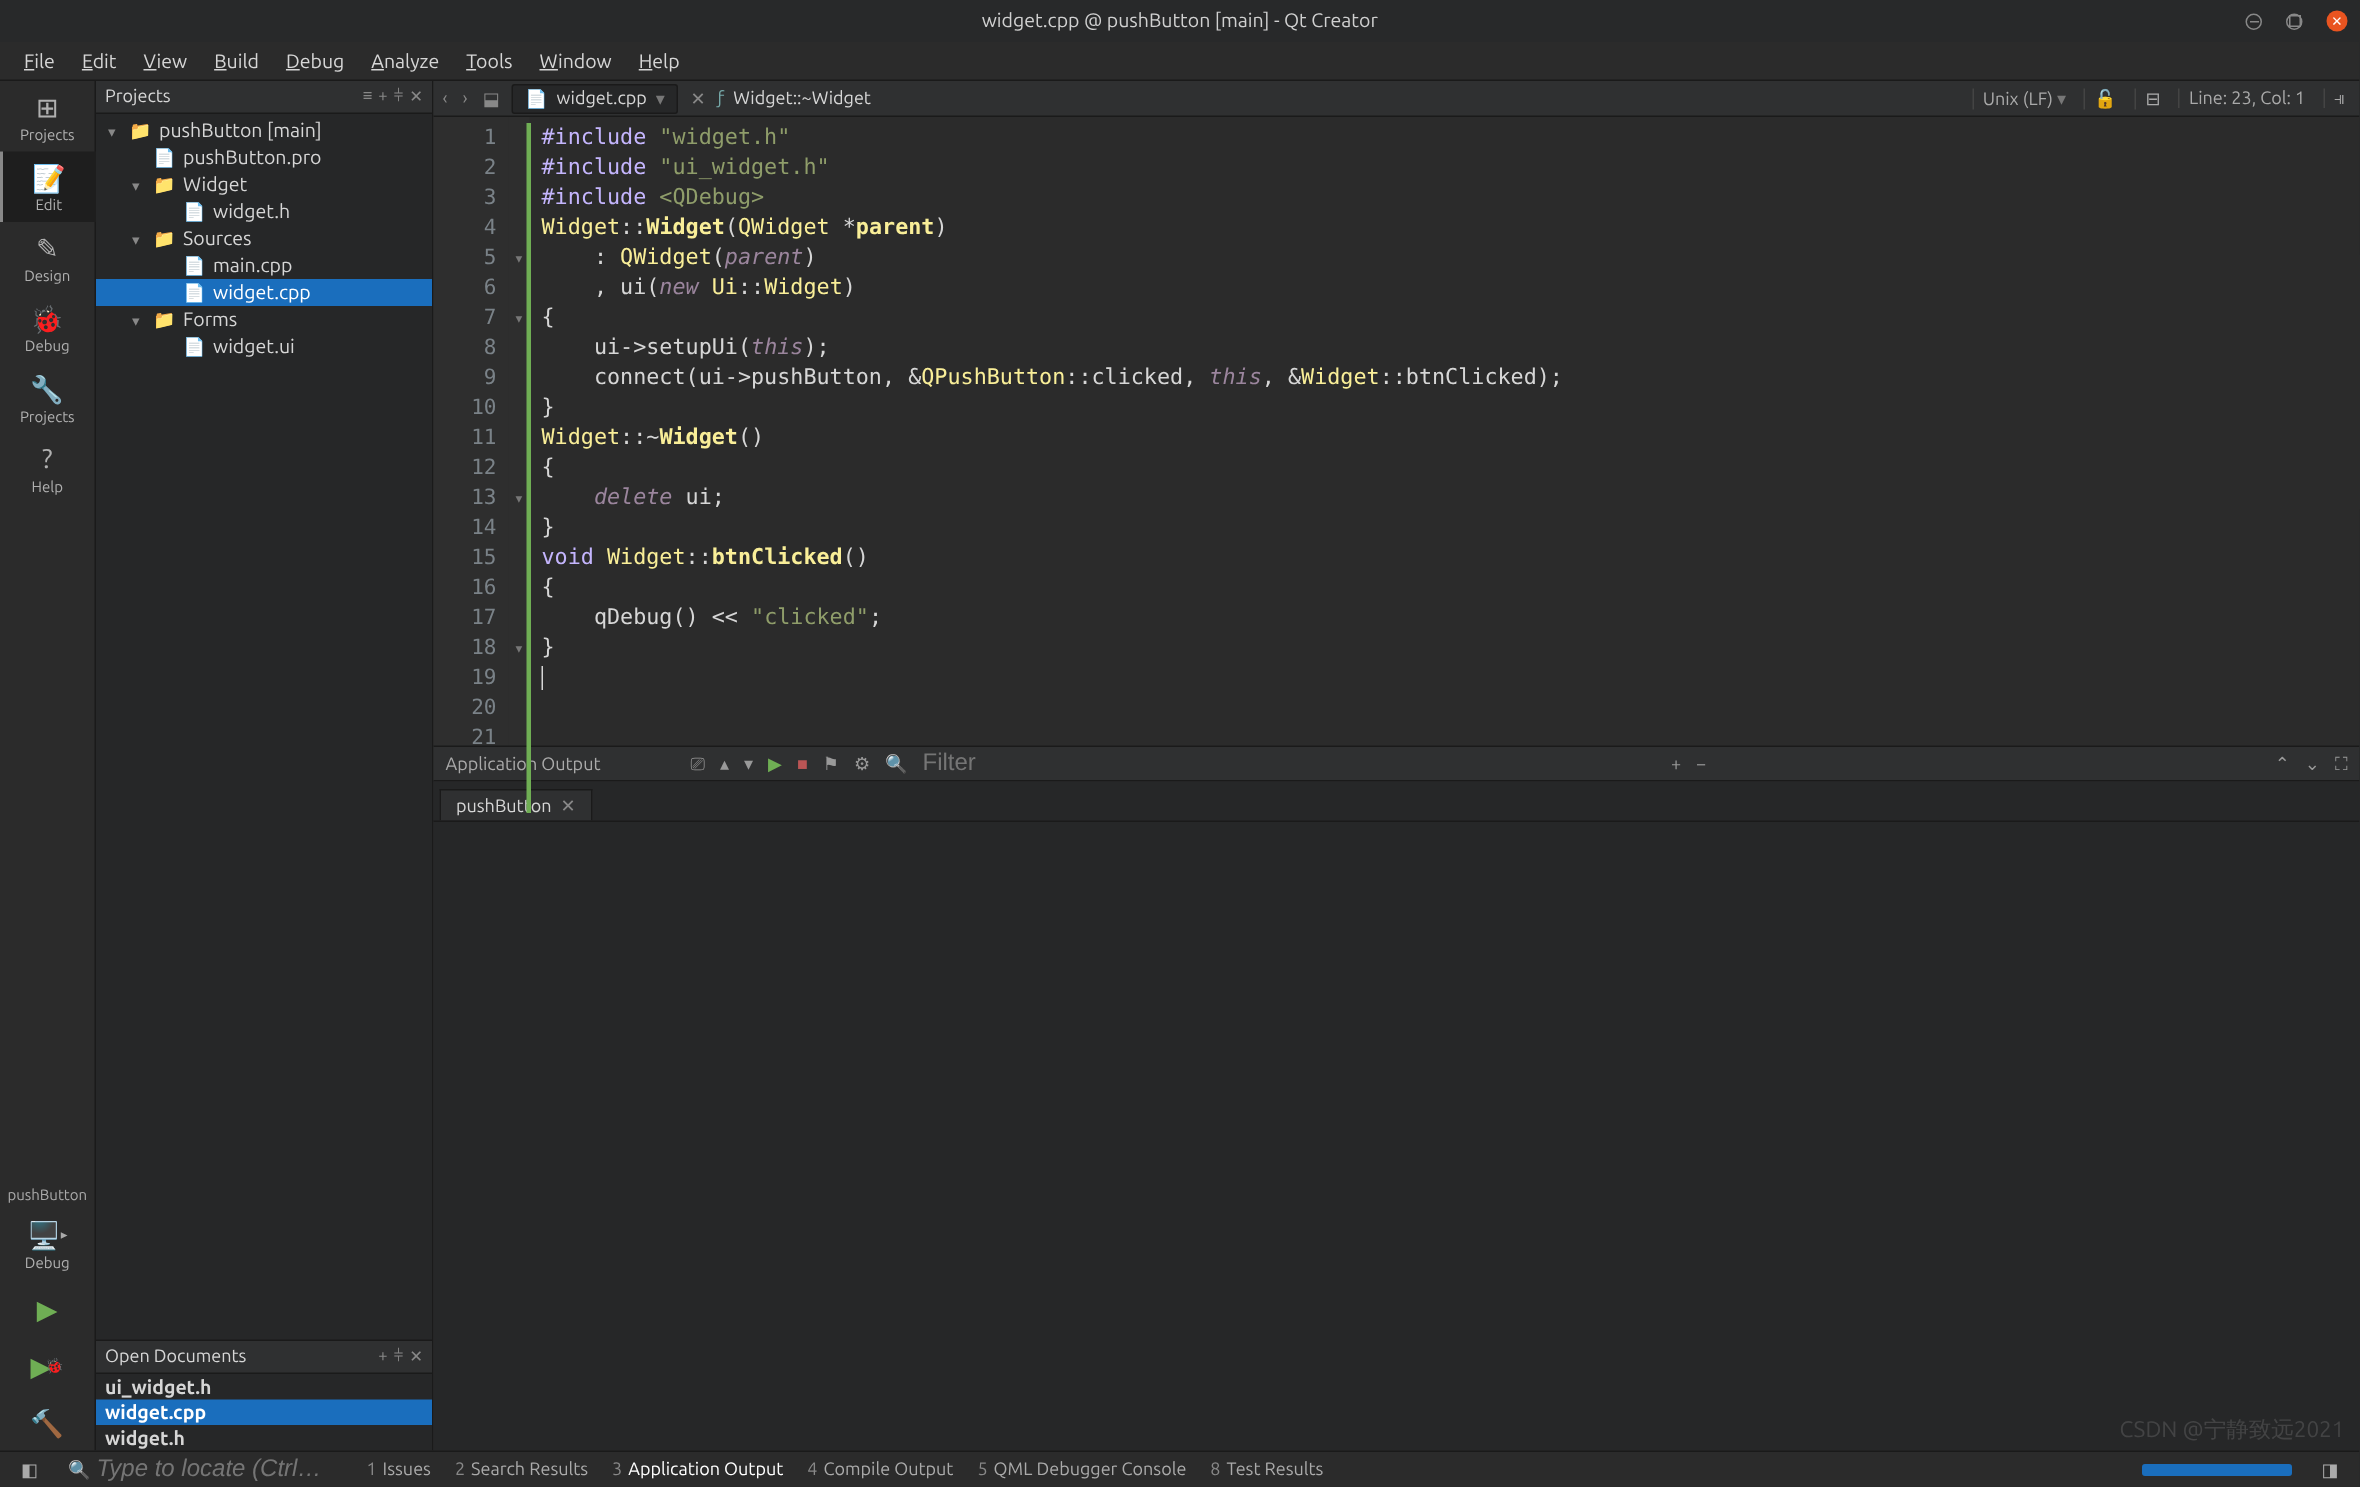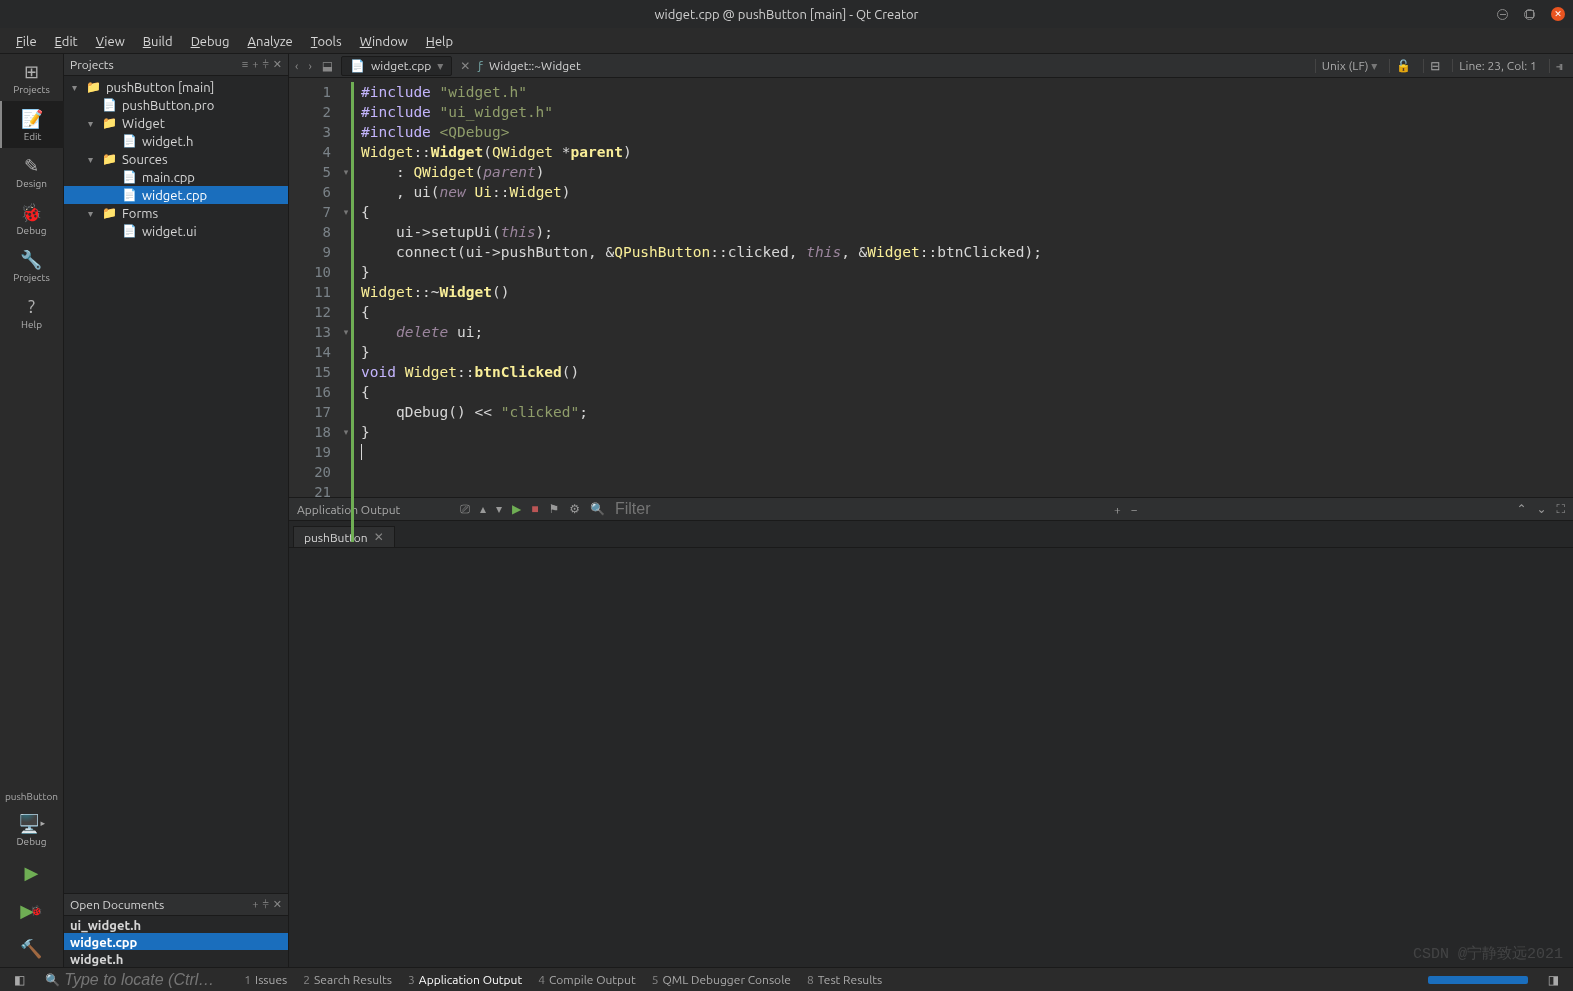--- a/index.html
+++ b/index.html
@@ -121,21 +121,21 @@
 .output-hdr{height:24px;background:#2f3031;border-top:1px solid #1a1a1a;border-bottom:1px solid #1a1a1a;display:flex;align-items:center;padding:0 8px;gap:10px;font-size:12px;color:#aaa;}
 .output-hdr .ctl{cursor:pointer;color:#999;}
 .output-hdr input{background:transparent;border:none;color:#aaa;outline:none;font-size:16px;width:120px;}
 .output-tabs{height:26px;background:#262728;display:flex;align-items:flex-end;padding:0 4px;}
 .output-tab{background:#2f3031;border:1px solid #1a1a1a;border-bottom:none;padding:3px 10px;font-size:12px;display:flex;align-items:center;gap:6px;cursor:pointer;}
 .output-body{flex:1;background:#262728;border-top:1px solid #1a1a1a;}
 .statusbar{height:24px;background:#2b2b2b;border-top:1px solid #1a1a1a;display:flex;align-items:center;font-size:12px;color:#aaa;gap:4px;padding:0 6px;}
 .statusbar .sseg{padding:0 8px;cursor:pointer;display:flex;align-items:center;gap:4px;}
 .statusbar .sseg.active{color:#fff;}
 .statusbar input{background:transparent;border:none;color:#888;outline:none;font-size:16px;font-style:italic;width:160px;}
-.watermark{position:fixed;right:10px;bottom:28px;color:rgba(200,200,200,0.18);font-size:15px;pointer-events:none;font-family:Liberation Mono, monospace;}
+.watermark{position:fixed;right:10px;bottom:28px;color:rgba(200,200,200,0.18);font-size:15px;pointer-events:none;}
 .prog-bar{width:100px;height:8px;background:#1a6ebd;border-radius:2px;}
 </style>
 </head>
 <body>
 
 <div class="titlebar">
   <span>widget.cpp @ pushButton [main] - Qt Creator</span>
   <div class="win-controls">
     <span class="win-min"></span>
     <span class="win-max"></span>

